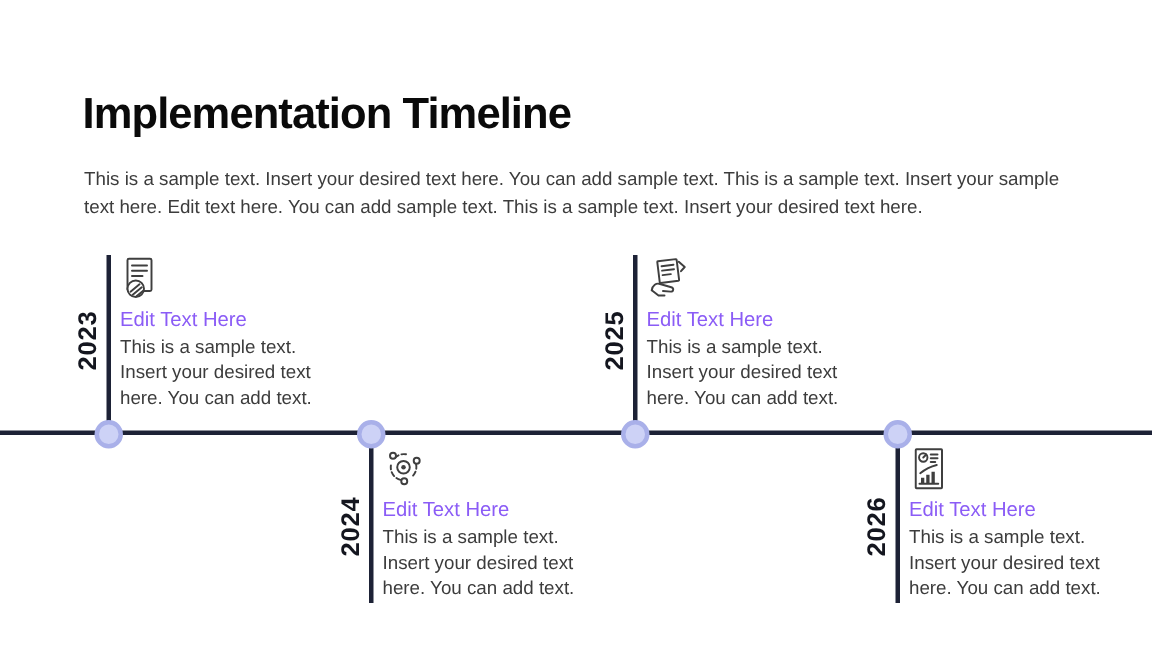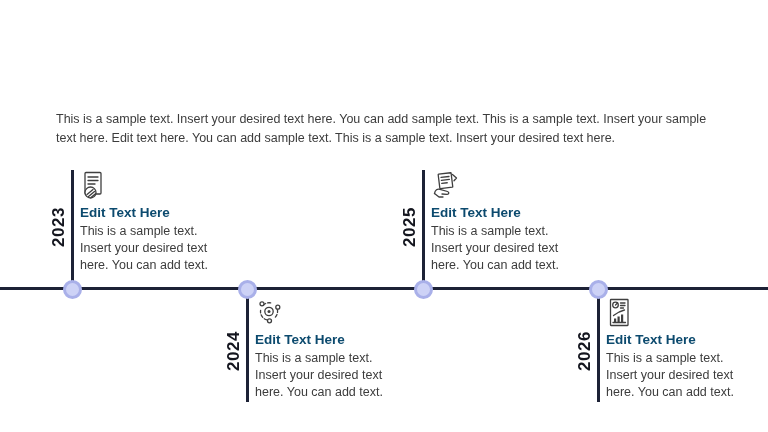--- a/index.html
+++ b/index.html
@@ -71,37 +71,38 @@
     color: #14161f;
   }
   .content {
     position: absolute;
     width: 152px;
   }
   .content .icon { height: 31px; margin-bottom: 3px; }
   .content h3 {
     margin: 0 0 3px 0;
     font-size: 13.5px;
-    font-weight: bold;
-    color: #0c4a6e;
+    font-weight: normal;
+    color: #8b5cf6;
   }
   .content p {
     margin: 0;
     font-size: 12.5px;
     line-height: 1.36;
     color: #3c3c3c;
     width: 144px;
   }
   svg.glyph { stroke: #3f3f3f; fill: none; stroke-width: 1.3; stroke-linecap: round; stroke-linejoin: round; }
 </style>
 </head>
 <body>
 
 <div class="slide">
 
+  <div class="title">Implementation Timeline</div>
   <div class="subtitle">This is a sample text. Insert your desired text here. You can add sample text. This is a sample text. Insert your sample text here. Edit text here. You can add sample text. This is a sample text. Insert your desired text here.</div>
 
   <div class="hline"></div>
 
   <div class="vline above" style="left:71px;"></div>
   <div class="year" style="left:27px; top:216px;">2023</div>
   <div class="content" style="left:80px; top:171px;">
     <div class="icon">
       <svg class="glyph" width="26" height="30" viewBox="0 0 26 30">
         <rect x="5" y="1.5" width="16" height="21.5" rx="1"></rect>

